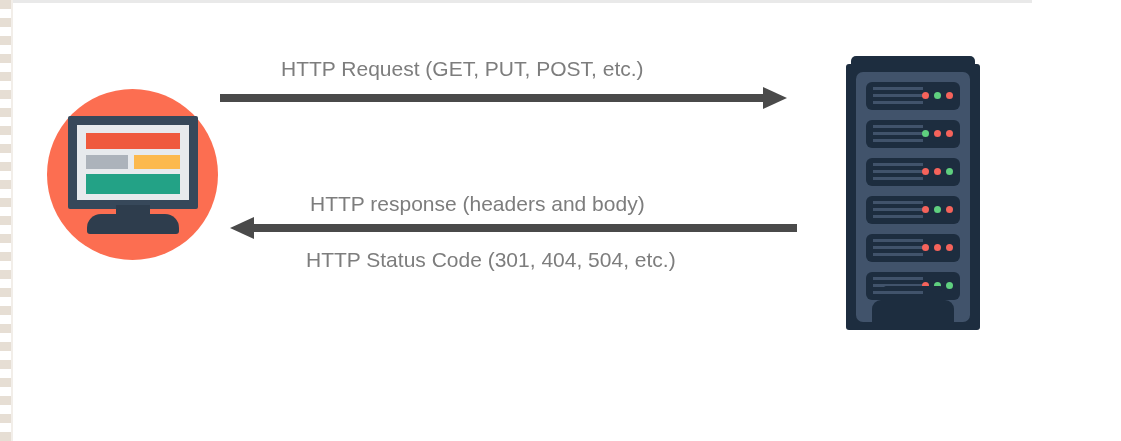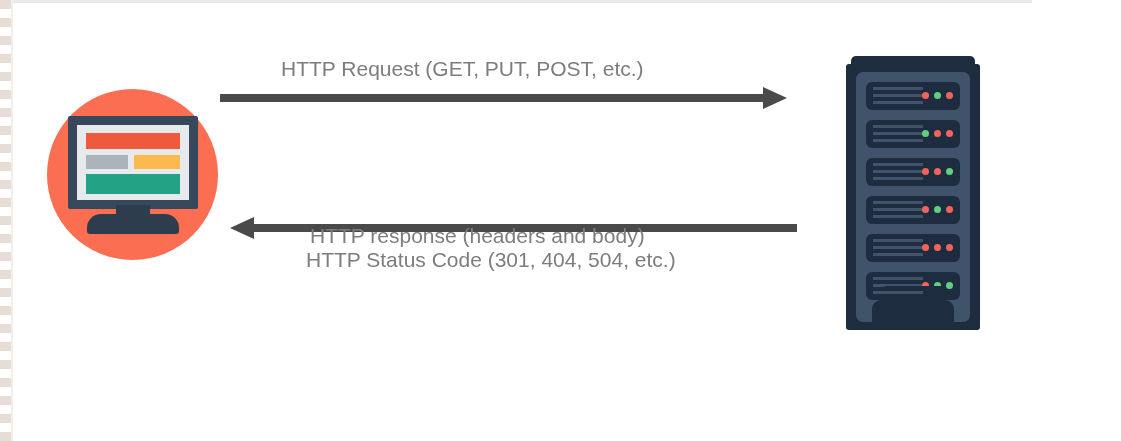--- a/index.html
+++ b/index.html
@@ -227,21 +227,21 @@
 
   
   .label {
     position: absolute;
     color: #7d7d7d;
     font-size: 21px;
     font-family: "Liberation Sans", sans-serif;
     white-space: nowrap;
   }
   .label-request  { left: 281px; top: 57px; }
-  .label-response { left: 310px; top: 192px; margin-top: 32px; }
+  .label-response { left: 310px; top: 192px; }
   .label-status   { left: 306px; top: 248px; }
 </style>
 </head>
 <body>
 
 <div class="canvas">
 
   <div class="top-rule"></div>
   <div class="perf-strip"></div>
   <div class="perf-edge"></div>

